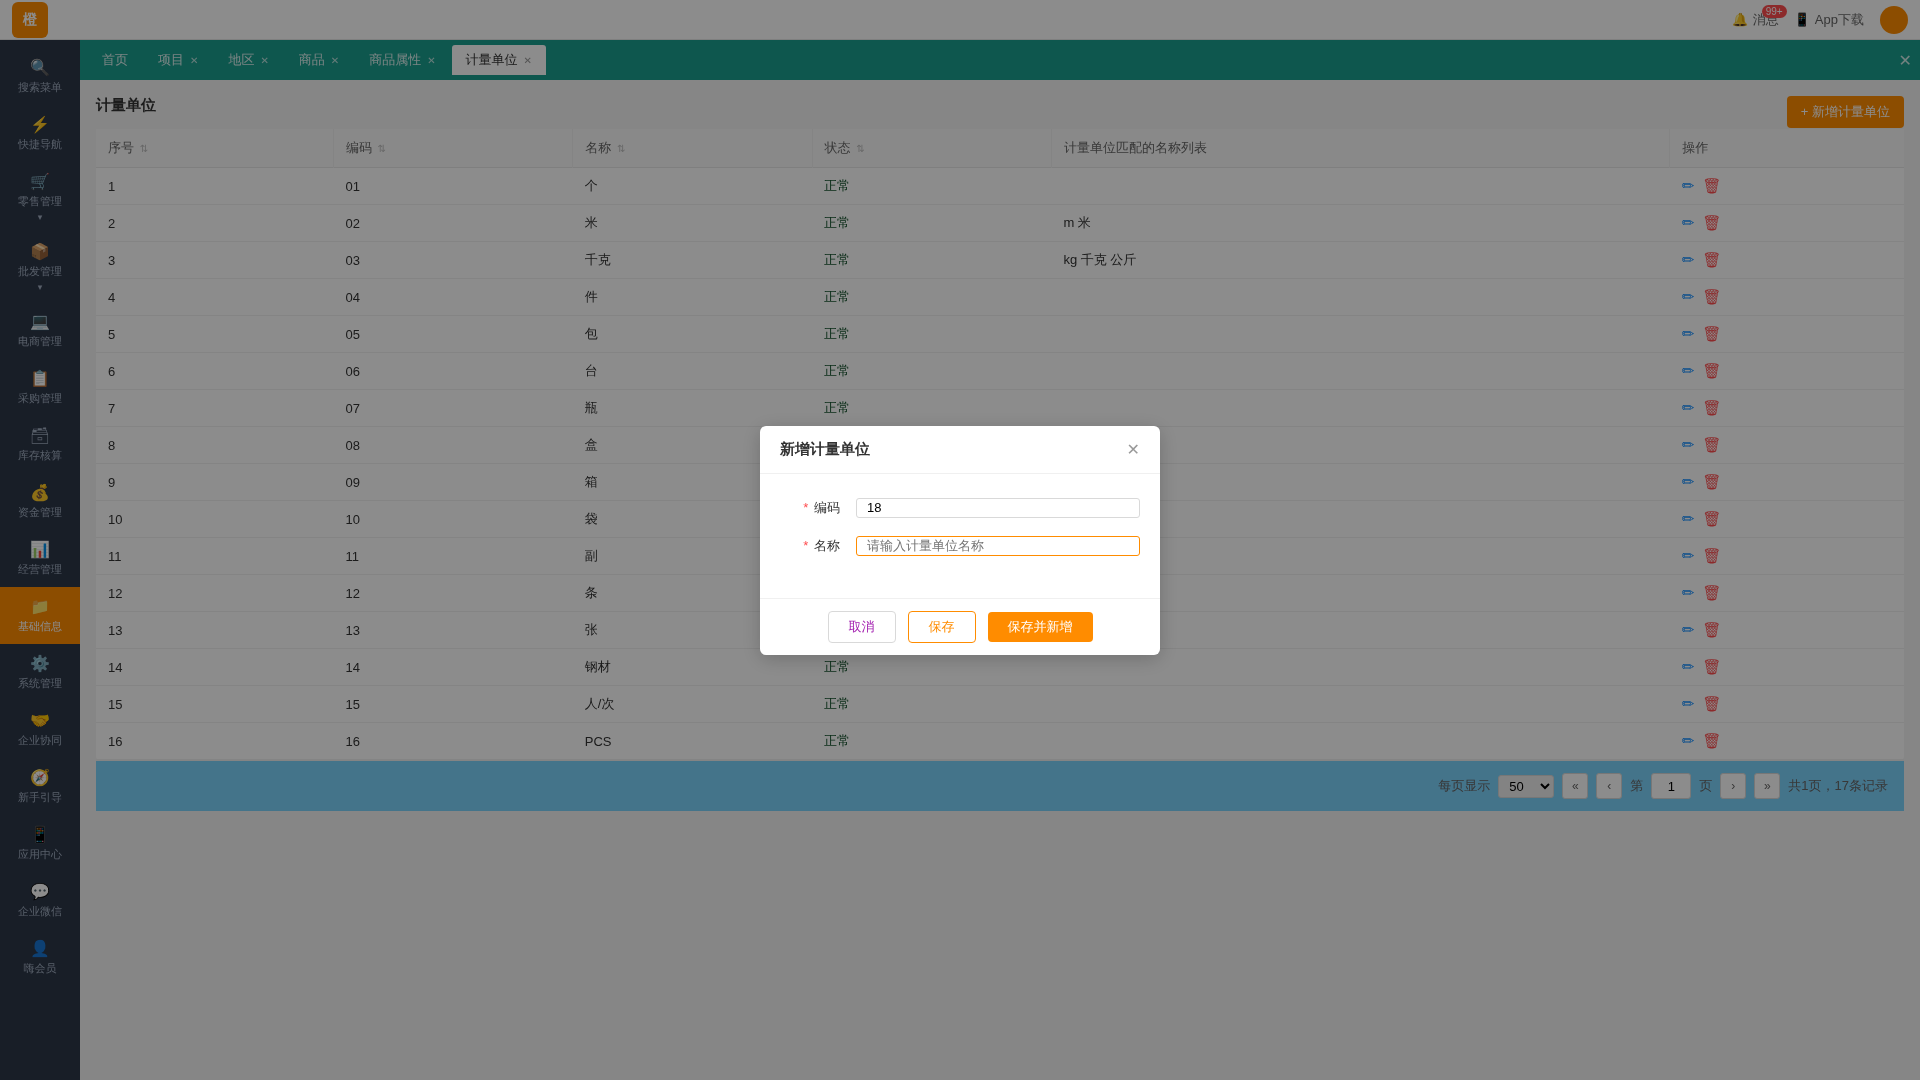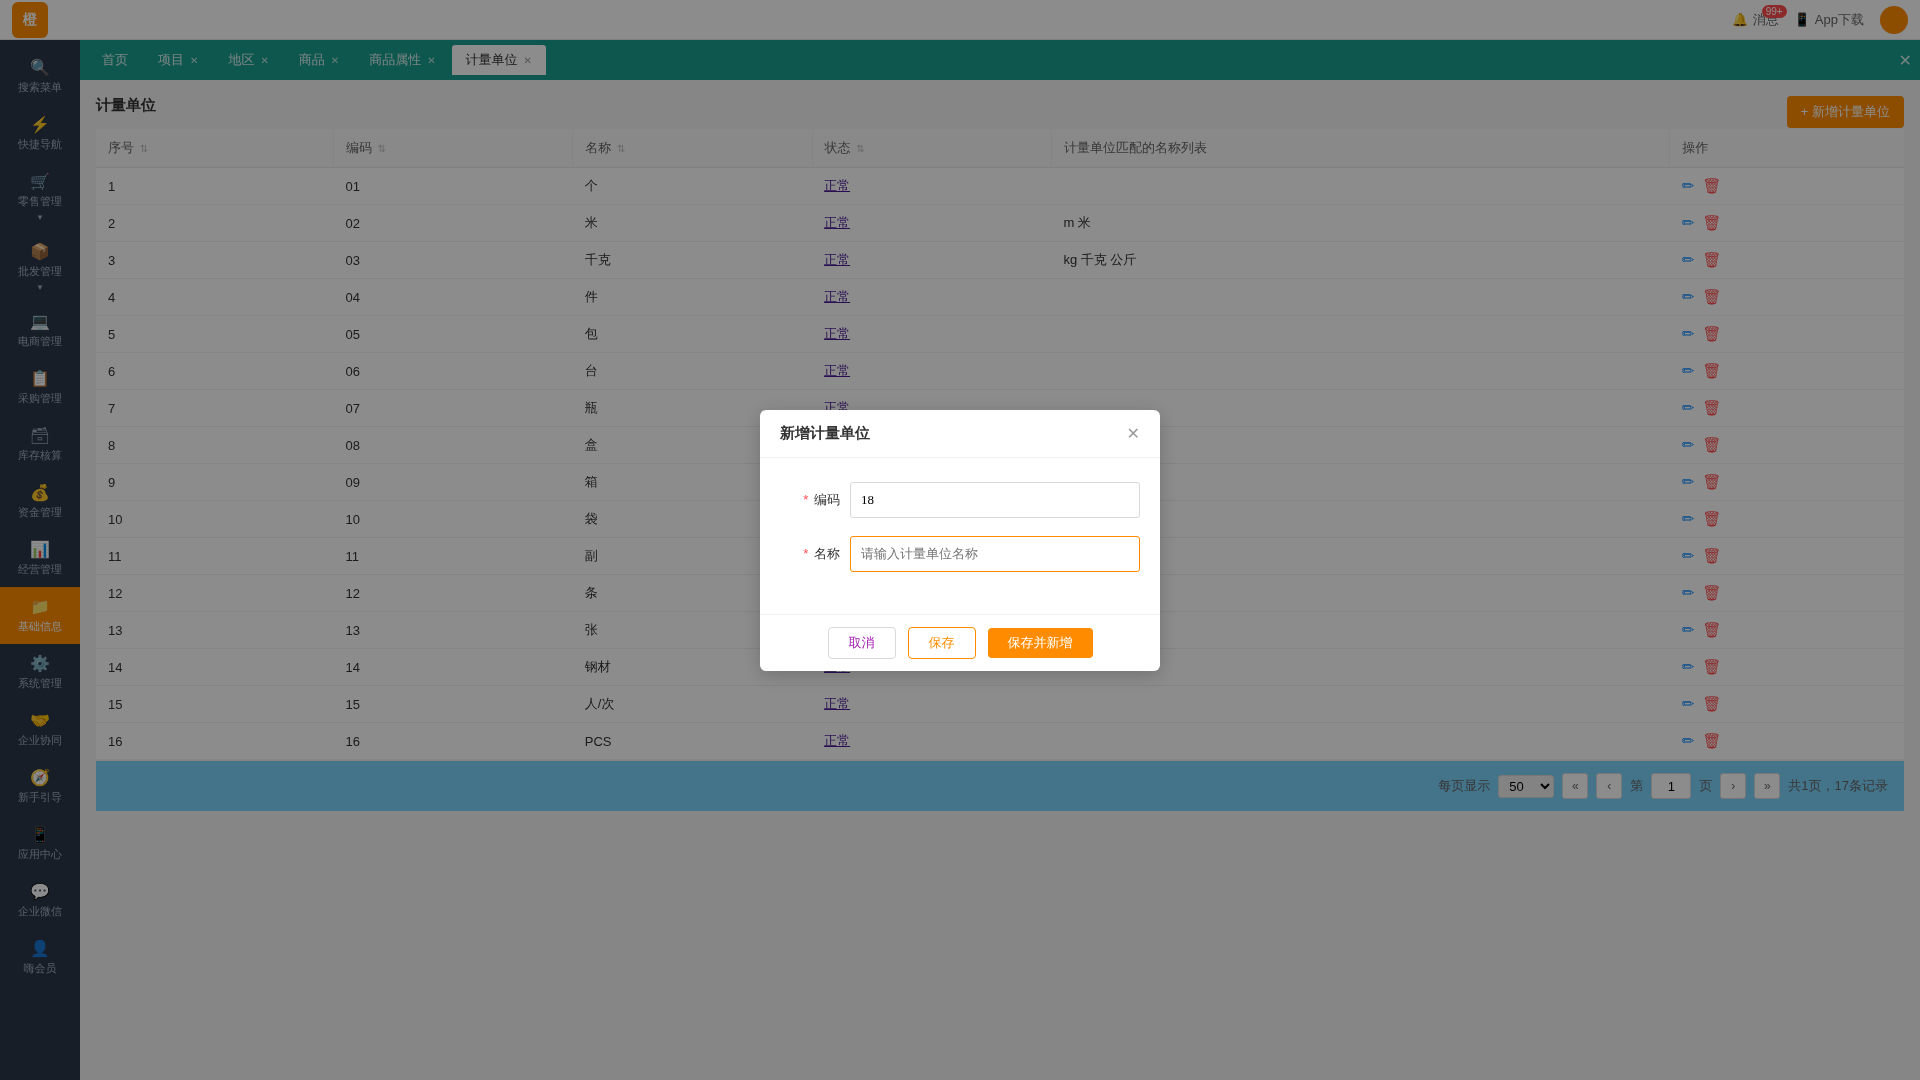--- a/index.html
+++ b/index.html
@@ -42,44 +42,44 @@
     .add-btn { position: absolute; top: 16px; right: 16px; background: #ff8c00; color: #fff; border: none; padding: 7px 14px; border-radius: 4px; cursor: pointer; font-size: 13px; }
 
     
     .table-container { background: #fff; border-radius: 4px; }
     table { width: 100%; border-collapse: collapse; }
     thead tr { background: #fafafa; border-bottom: 1px solid #e8e8e8; }
     thead th { padding: 10px 12px; text-align: left; font-weight: 500; color: #666; font-size: 13px; border-right: 1px solid #f0f0f0; }
     thead th:last-child { border-right: none; }
     tbody tr { border-bottom: 1px solid #f0f0f0; }
     tbody td { padding: 9px 12px; font-size: 13px; color: #333; }
-    .status-normal { color: #4c1d95; text-decoration: underline; }
+    .status-normal { color: #14532d; }
     .action-btns { display: flex; gap: 8px; }
     .action-edit { color: #1890ff; cursor: pointer; font-size: 15px; }
     .action-delete { color: #ff4d4f; cursor: pointer; font-size: 15px; }
     .sort-icon { color: #bbb; font-size: 10px; margin-left: 2px; }
 
     
     .pagination-bar { display: flex; align-items: center; justify-content: flex-end; padding: 12px 16px; gap: 8px; background: #7dd3fc; border-top: 1px solid #f0f0f0; font-size: 13px; color: #666; }
     .page-size-select { border: 1px solid #d9d9d9; border-radius: 3px; padding: 2px 6px; font-size: 13px; }
     .page-nav-btn { width: 26px; height: 26px; border: 1px solid #d9d9d9; border-radius: 3px; background: #fff; cursor: pointer; display: flex; align-items: center; justify-content: center; font-size: 12px; color: #666; }
     .page-nav-btn:disabled { color: #ccc; cursor: not-allowed; }
     .page-input { width: 40px; height: 26px; border: 1px solid #d9d9d9; border-radius: 3px; text-align: center; font-size: 13px; }
 
     
     .modal-overlay { position: fixed; top: 0; left: 0; width: 100%; height: 100%; background: rgba(0,0,0,0.45); z-index: 1000; display: flex; align-items: center; justify-content: center; }
     .modal { background: #fff; border-radius: 6px; width: 400px; box-shadow: 0 4px 20px rgba(0,0,0,0.2); }
     .modal-header { padding: 14px 20px; border-bottom: 1px solid #f0f0f0; display: flex; align-items: center; justify-content: space-between; }
     .modal-title { font-size: 15px; font-weight: 600; color: #333; }
     .modal-close { cursor: pointer; color: #999; font-size: 16px; }
     .modal-body { padding: 24px 20px; }
     .form-row { display: flex; align-items: center; margin-bottom: 18px; }
-    .form-label { width: 60px; text-align: right; font-size: 13px; color: #333; margin-right: 10px; }
+    .form-label { width: 60px; text-align: right; font-size: 13px; color: #333; margin-right: 16px; }
     .form-label .required { color: #ff4d4f; margin-right: 2px; }
-    .form-input { flex: 1; height: 36px; border: 1px solid #d9d9d9; border-radius: 3px; padding: 0 10px; font-size: 13px; outline: none; font-family: Liberation Serif, serif; }
+    .form-input { flex: 1; height: 20px; border: 1px solid #d9d9d9; border-radius: 3px; padding: 0 10px; font-size: 13px; outline: none; }
     .form-input.active-border { border-color: #ff8c00; }
     .modal-footer { padding: 12px 20px; border-top: 1px solid #f0f0f0; display: flex; align-items: center; justify-content: center; gap: 12px; }
     .btn-cancel { padding: 6px 20px; border: 1px solid #d9d9d9; border-radius: 4px; background: #fff; cursor: pointer; font-size: 13px; color: #a21caf; }
     .btn-save { padding: 6px 20px; border: 1px solid #ff8c00; border-radius: 4px; background: #fff; cursor: pointer; font-size: 13px; color: #ff8c00; }
     .btn-save-new { padding: 6px 20px; border: none; border-radius: 4px; background: #ff8c00; cursor: pointer; font-size: 13px; color: #fff; text-align: center; }
   </style>
 </head>
 <body>
 
 <div class="top-bar">

